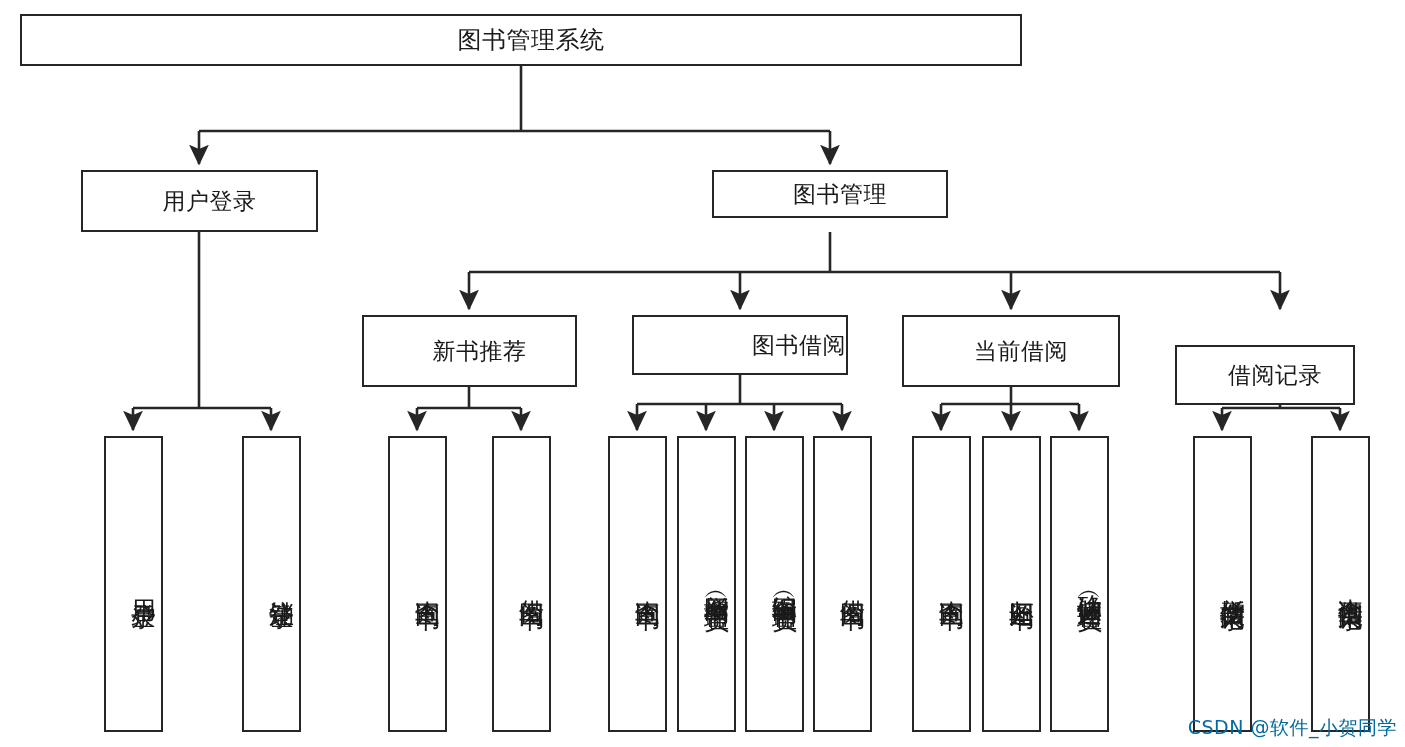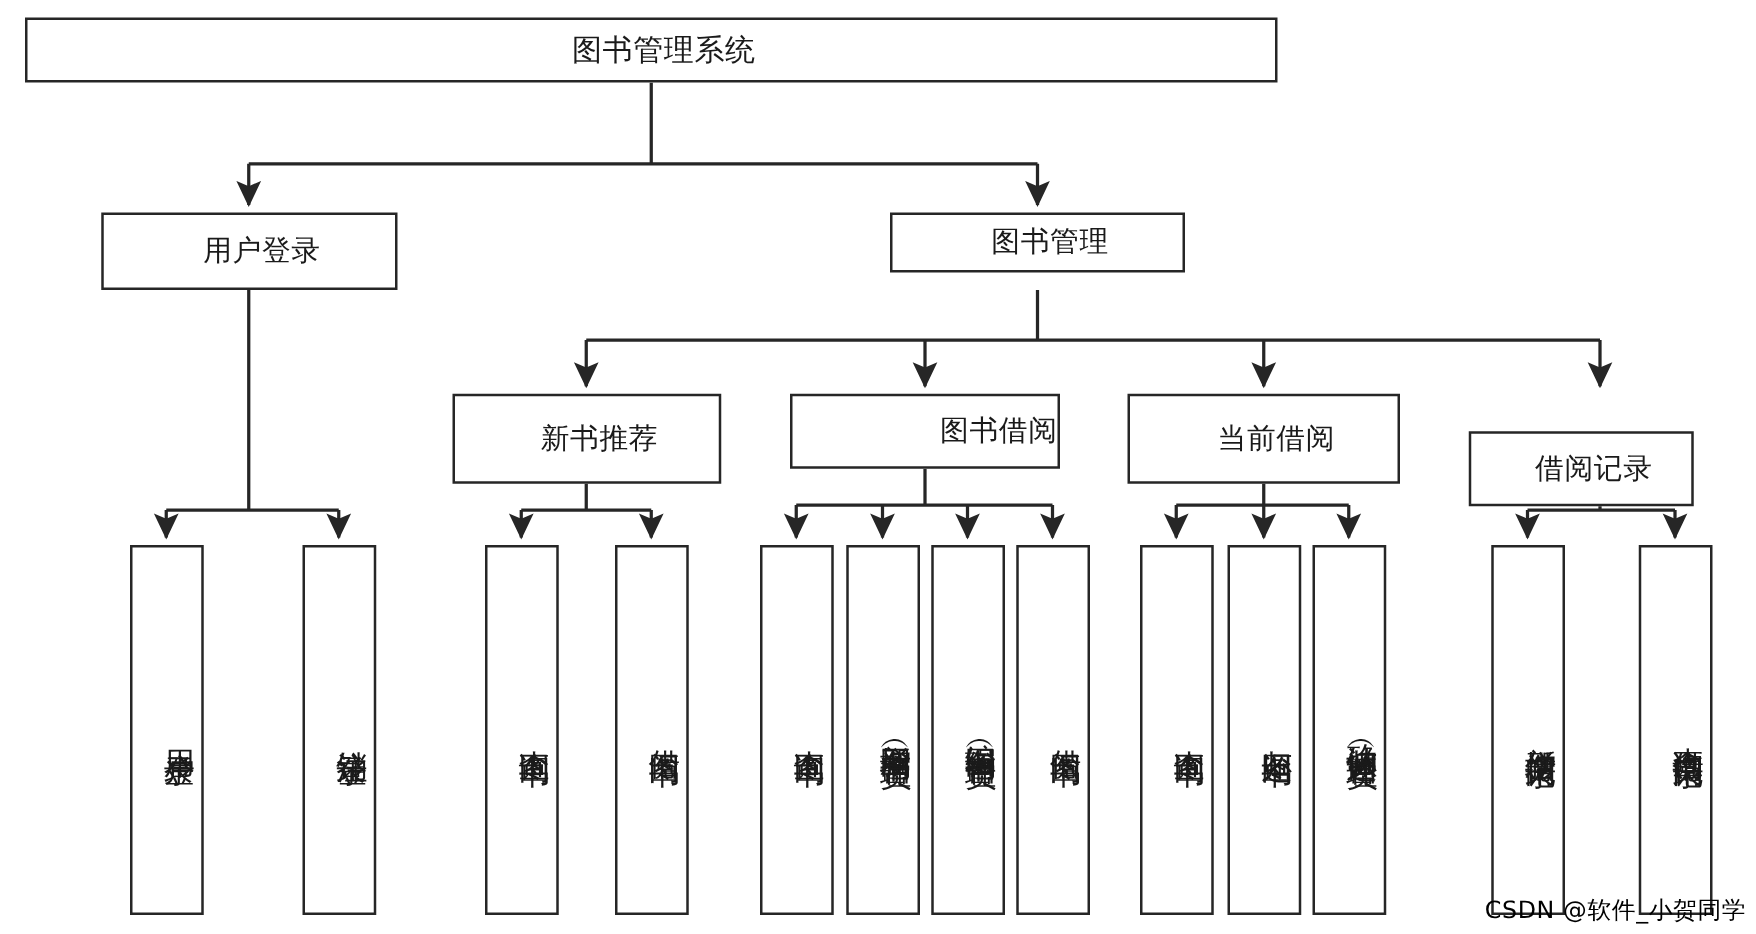--- a/index.html
+++ b/index.html
@@ -61,21 +61,21 @@
     line-height: 1.08;
     letter-spacing: 2px;
     white-space: nowrap;
     max-height: 270px;
   }
   #watermark {
     position: absolute;
     right: 8px;
     bottom: 6px;
     font-size: 19px;
-    color: #000000;
+    color: #0369a1;
     z-index: 6;
     white-space: nowrap;
     letter-spacing: 0.5px;
   }
 </style>
 </head>
 <body>
 
 <div id="canvas">
 

